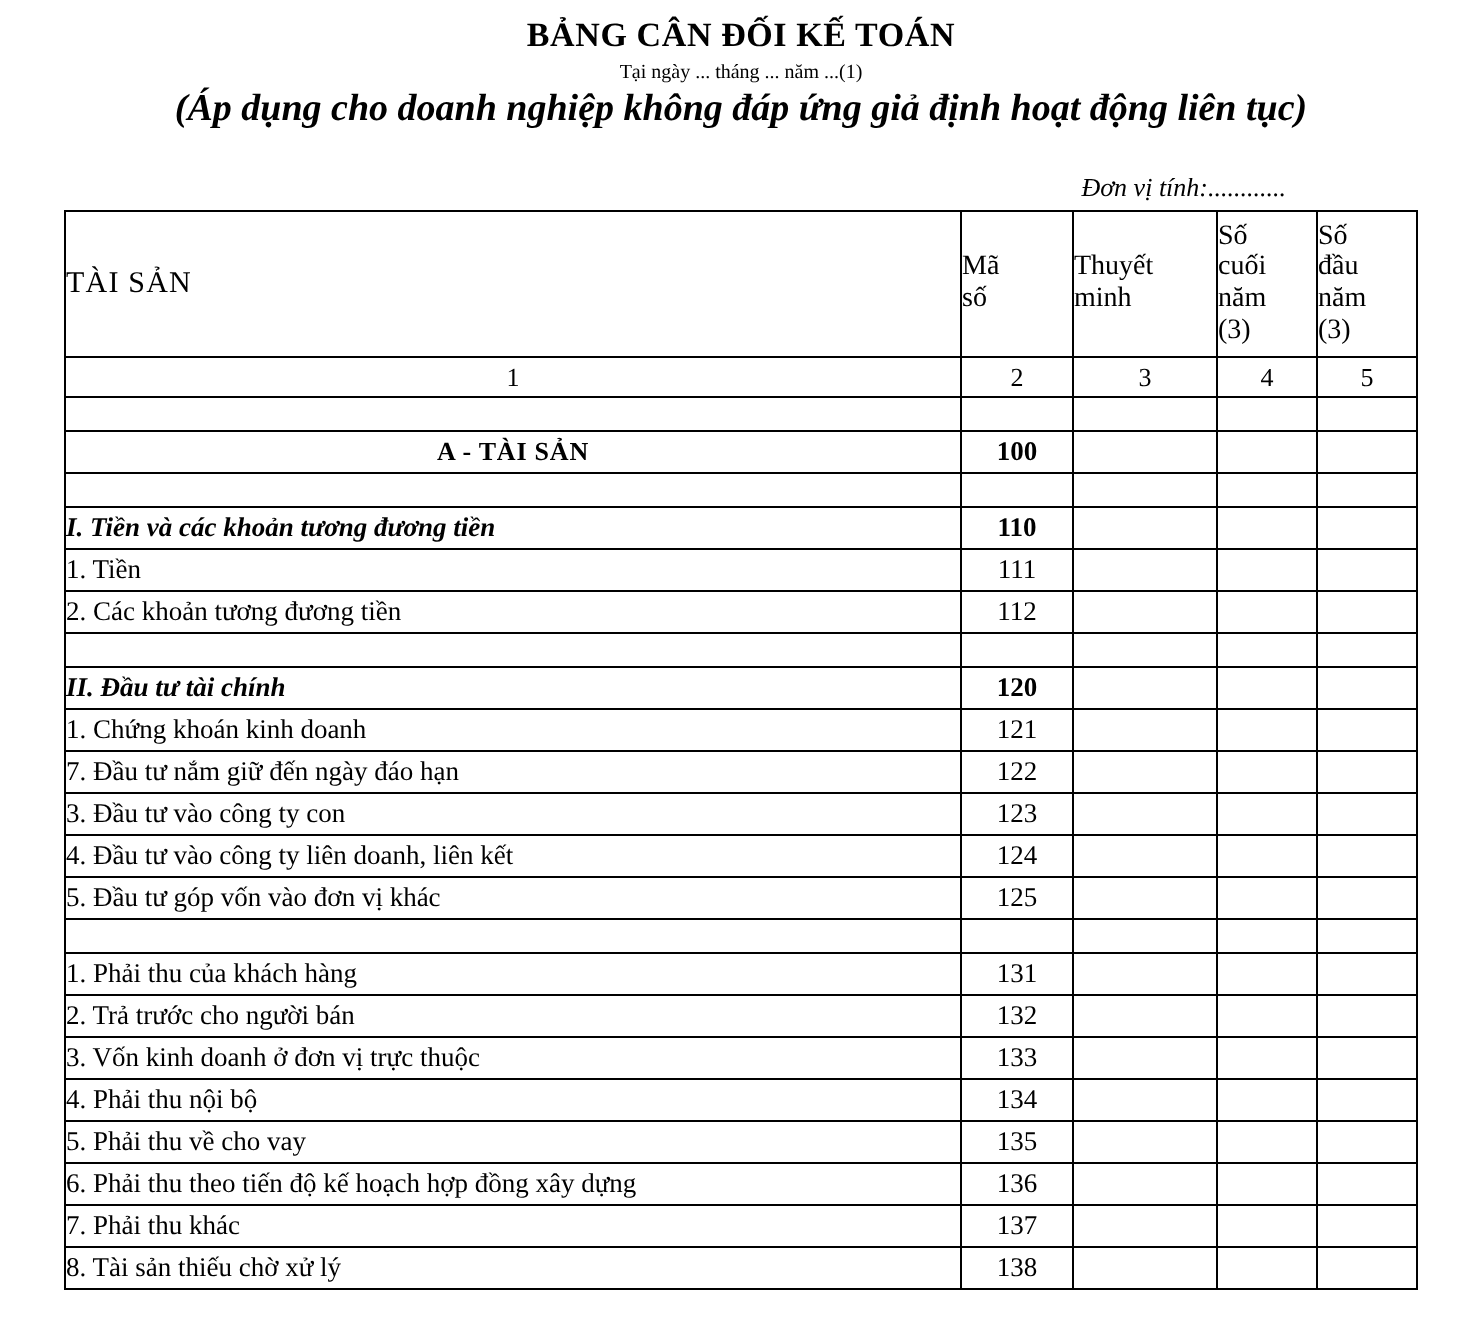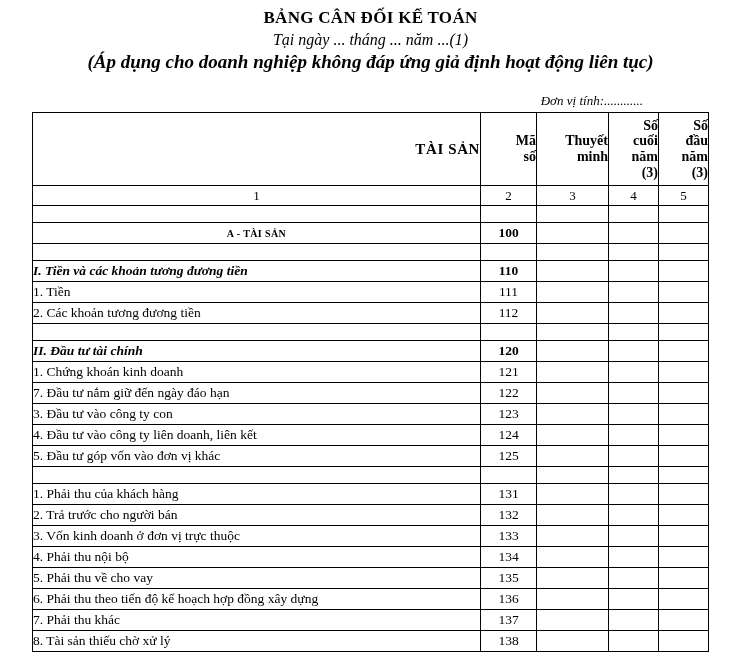--- a/index.html
+++ b/index.html
@@ -24,22 +24,21 @@
     padding-top: 8px;
     text-align: center;
   }
   .doc-title {
     font-size: 17px;
     font-weight: bold;
     letter-spacing: 0.3px;
     margin-bottom: 3px;
   }
   .doc-subtitle {
-    font-size: 16px;
-    font-style: italic;
+    font-size: 10px;
     margin-bottom: 2px;
   }
   .doc-note {
     font-size: 19px;
     font-style: italic;
     font-weight: bold;
     margin-bottom: 20px;
   }
   .unit-line {
     text-align: right;
@@ -61,22 +60,22 @@
     vertical-align: middle;
   }
   .col-name { width: 448px; }
   .col-code { width: 56px; }
   .col-note { width: 72px; }
   .col-end  { width: 50px; }
   .col-beg  { width: 50px; }
 
   th.hd {
     font-size: 14px;
-    font-weight: bold;
-    text-align: right;
+    font-weight: normal;
+    text-align: left;
     height: 72px;
     line-height: 1.12;
     padding: 2px 1px;
   }
   th.hd.name {
     font-size: 15px;
     letter-spacing: 0.6px;
   }
   td.numrow {
     text-align: center;
@@ -98,21 +97,21 @@
   td.codecell.plain {
     font-weight: normal;
   }
   td.blank { padding: 0; }
   tr.section td.cell { font-weight: bold; font-style: italic; }
   tr.maintitle td.cell {
     font-weight: bold;
     text-align: center;
     padding-left: 0;
     letter-spacing: 0.4px;
-    font-size: 10px;
+    font-size: 13px;
   }
   tr.spacer td { height: 11px; }
   tr.spacer td.cell { font-size: 6px; }
 </style>
 </head>
 <body>
 
 <div class="page">
 
   <div class="header">

